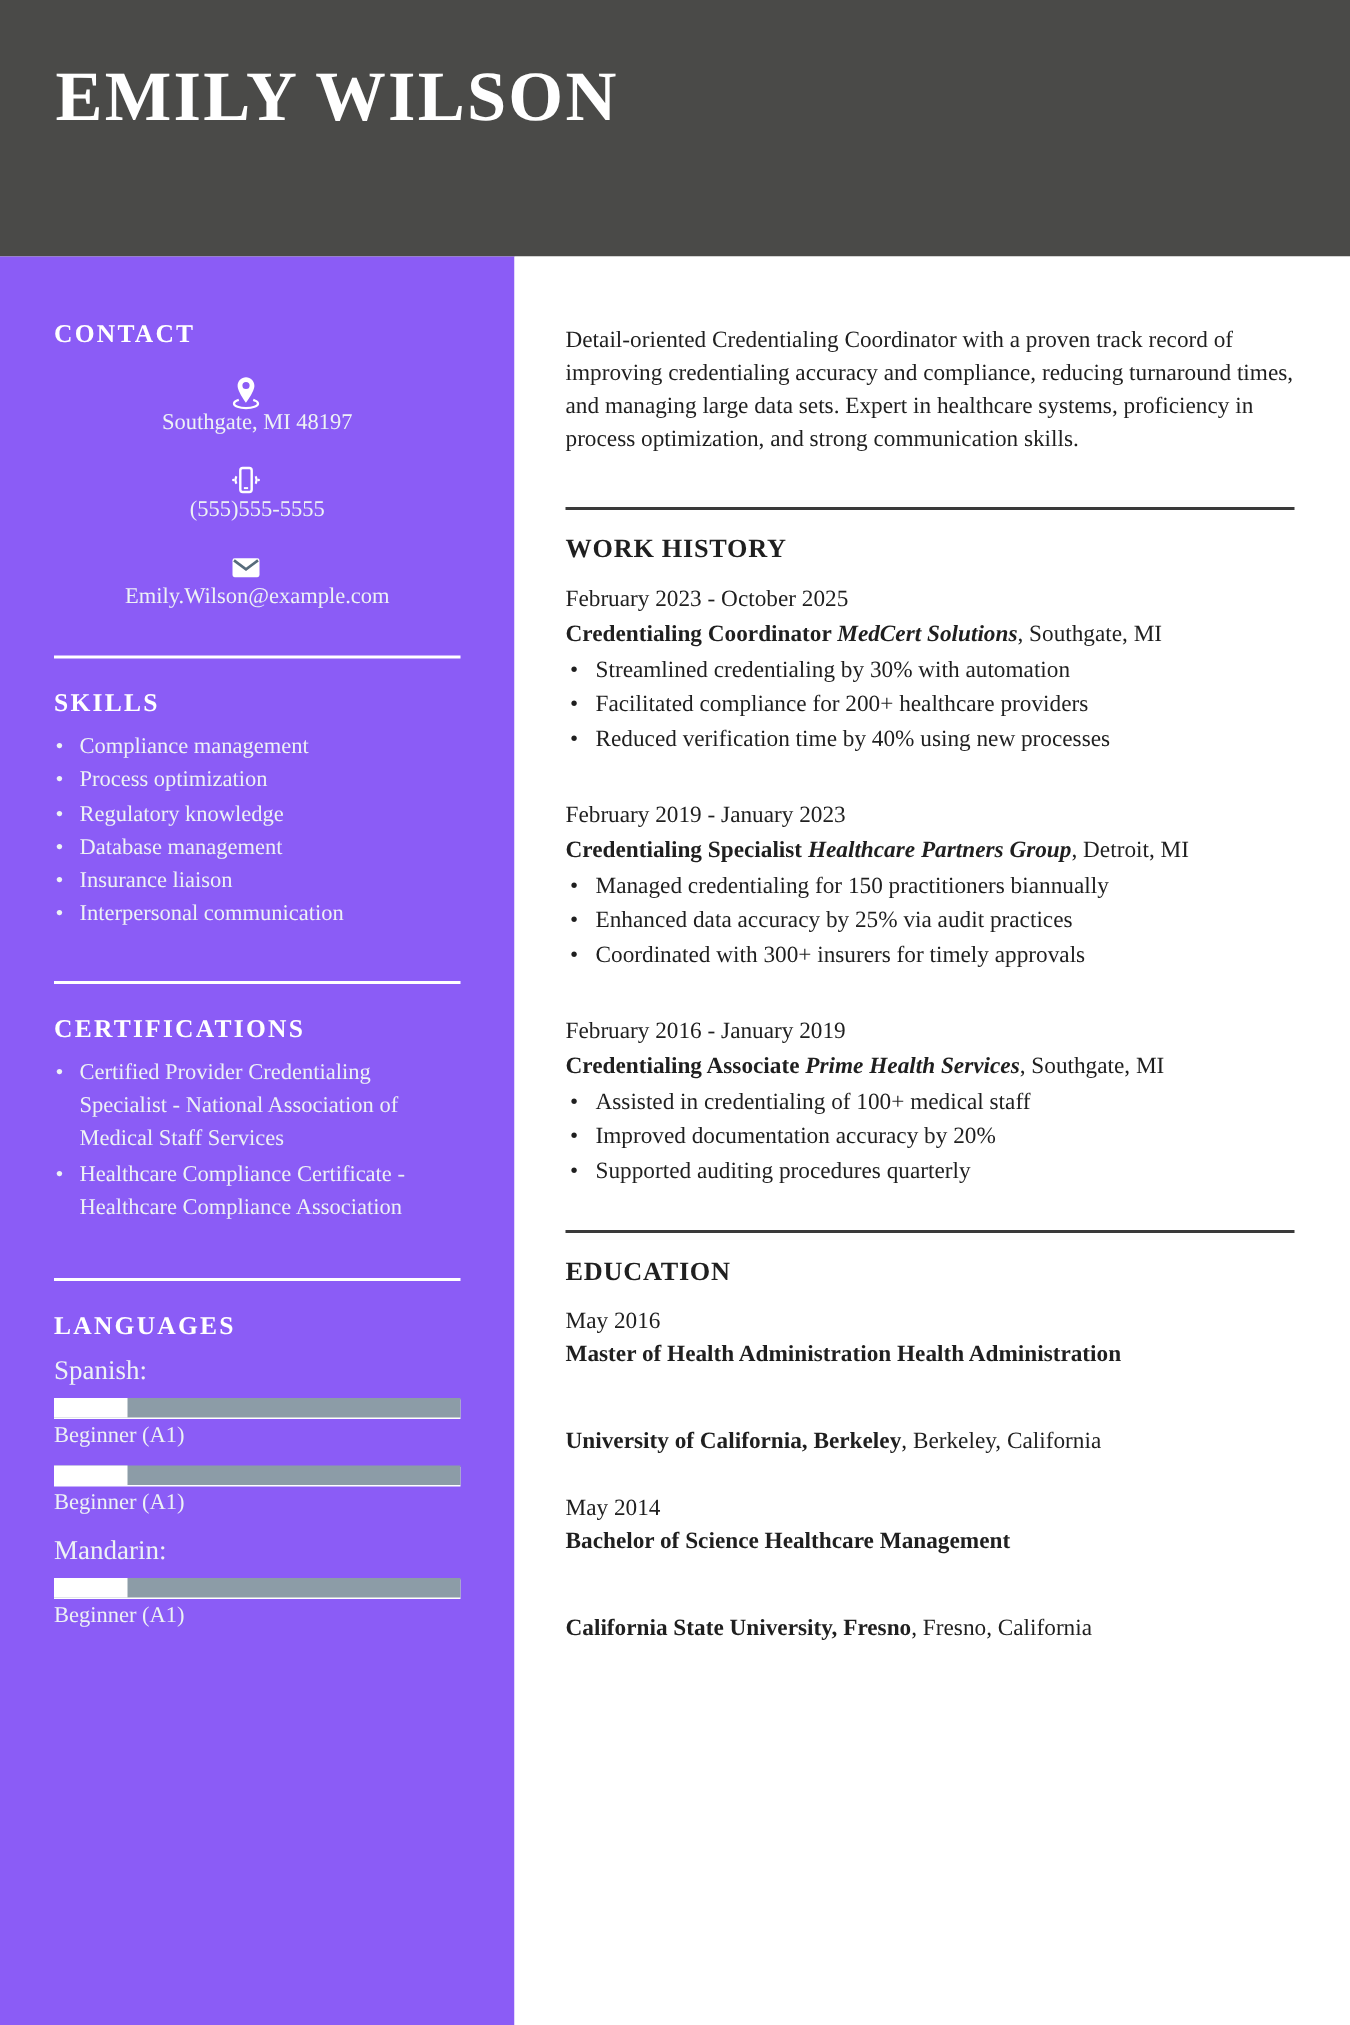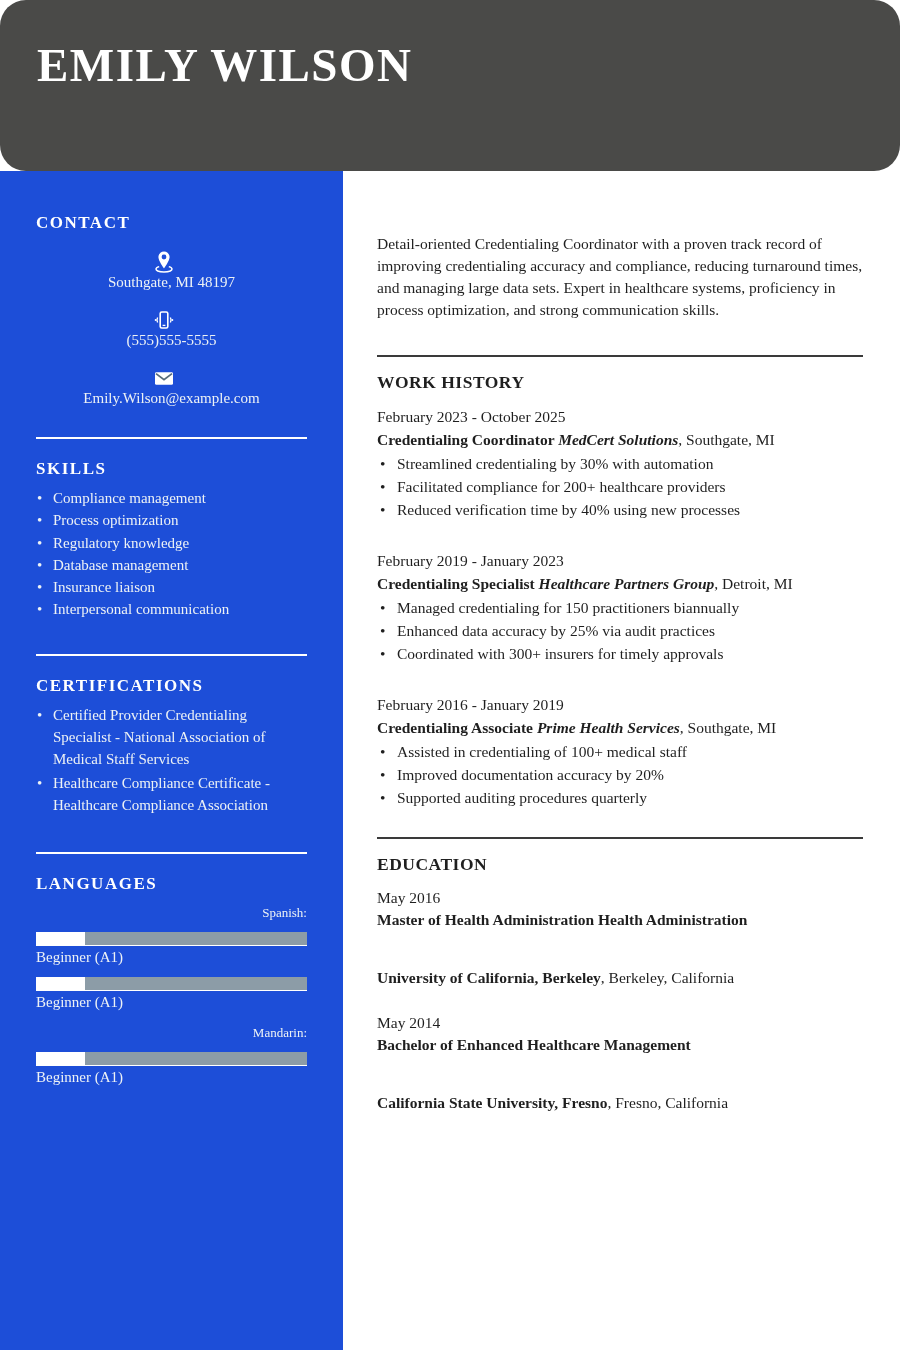--- a/index.html
+++ b/index.html
@@ -7,31 +7,30 @@
   body { width:900px; }
   .page {
     position:relative; width:900px; height:1350px; background:#ffffff;
     font-family:"Liberation Serif","DejaVu Serif",serif; overflow:hidden;
   }
 
   
   .header {
     position:absolute; top:0; left:0; width:900px; height:171px;
     background:#4a4a48;
-    border-radius:26px;
   }
   .name {
     color:#ffffff; font-size:47px; font-weight:bold; letter-spacing:1.5px;
     padding:40px 0 0 37px; line-height:1.1;
   }
 
   
   .sidebar {
     position:absolute; top:171px; left:0; width:343px; height:1179px;
-    background:#1d4ed8; color:#edf2f5; padding:0 36px;
+    background:#8b5cf6; color:#edf2f5; padding:0 36px;
   }
   .side-heading {
     color:#ffffff; font-weight:bold; font-size:17px; letter-spacing:1.5px;
   }
   .side-divider { height:2px; background:#ffffff; margin:30px 0 20px; }
 
   .contact-section { padding-top:42px; }
   .contact-item { display:flex; align-items:center; margin-top:17px;flex-direction:column; }
   .contact-item:first-of-type { margin-top:22px; }
   .contact-icon { width:24px; height:24px; flex:0 0 24px; margin-right:16px; }
@@ -41,32 +40,32 @@
   .side-list li {
     position:relative; padding-left:17px; font-size:15px; line-height:22.3px;
   }
   .side-list li::before {
     content:"\2022"; position:absolute; left:1px; top:0;
   }
   .cert-list li { margin-bottom:1px; }
 
   .language-item { margin-top:9px; }
   .language-item:first-of-type { margin-top:8px; }
-  .language-name { font-size:13px; line-height:22px; margin-bottom:8px;text-align:right; }
+  .language-name { font-size:18px; line-height:22px; margin-bottom:8px; }
   .language-bar {
     height:13px; background:#8c9ca7; box-shadow:0 1px 0 #ffffff;
     position:relative; width:100%;
   }
   .language-fill { height:100%; background:#ffffff; }
   .language-level { font-size:15px; line-height:22px; margin-top:1px; }
 
   
   .main {
     position:absolute; top:171px; left:343px; width:557px; height:1179px;
-    background:#ffffff; color:#1f1f1f; padding:62px 37px 0 34px;
+    background:#ffffff; color:#1f1f1f; padding:45px 37px 0 34px;
   }
   .summary { font-size:15.5px; line-height:22px; }
   .section-rule { height:2px; background:#3a3a3a; margin-top:34px; }
   .main-heading {
     font-size:17.5px; font-weight:bold; letter-spacing:0.5px;
     margin:15px 0 12px;
   }
   .job { margin-bottom:28px; }
   .job-dates { font-size:15.5px; line-height:23px; }
   .job-title { font-size:15.5px; line-height:23px; font-weight:bold; }
@@ -244,18 +243,18 @@
     <div class="main-heading">EDUCATION</div>
 
     <div class="edu-entry">
       <div class="edu-date">May 2016</div>
       <div class="edu-degree">Master of Health Administration Health Administration</div>
       <div class="edu-school-line"><span>University of California, Berkeley</span><span class="edu-location">, Berkeley, California</span></div>
     </div>
 
     <div class="edu-entry">
       <div class="edu-date">May 2014</div>
-      <div class="edu-degree">Bachelor of Enhanced Healthcare Management</div>
+      <div class="edu-degree">Bachelor of Science Healthcare Management</div>
       <div class="edu-school-line"><span>California State University, Fresno</span><span class="edu-location">, Fresno, California</span></div>
     </div>
 
   </div>
 </div>
 
 </body></html>

